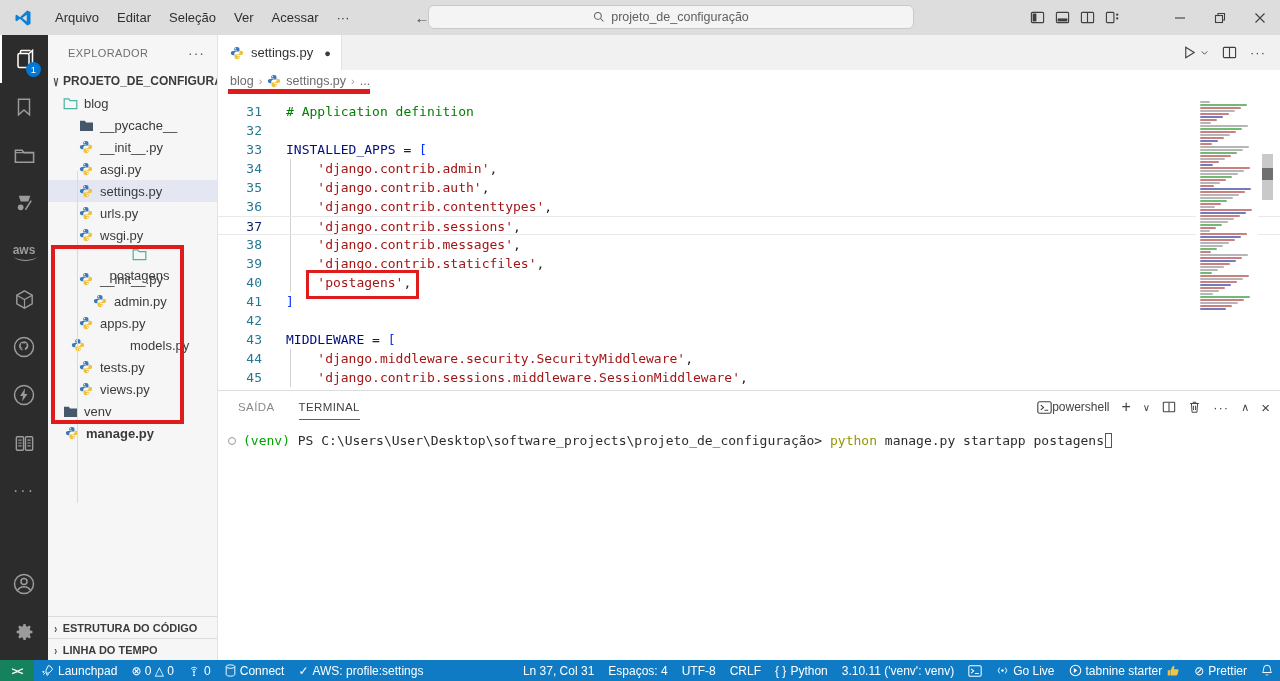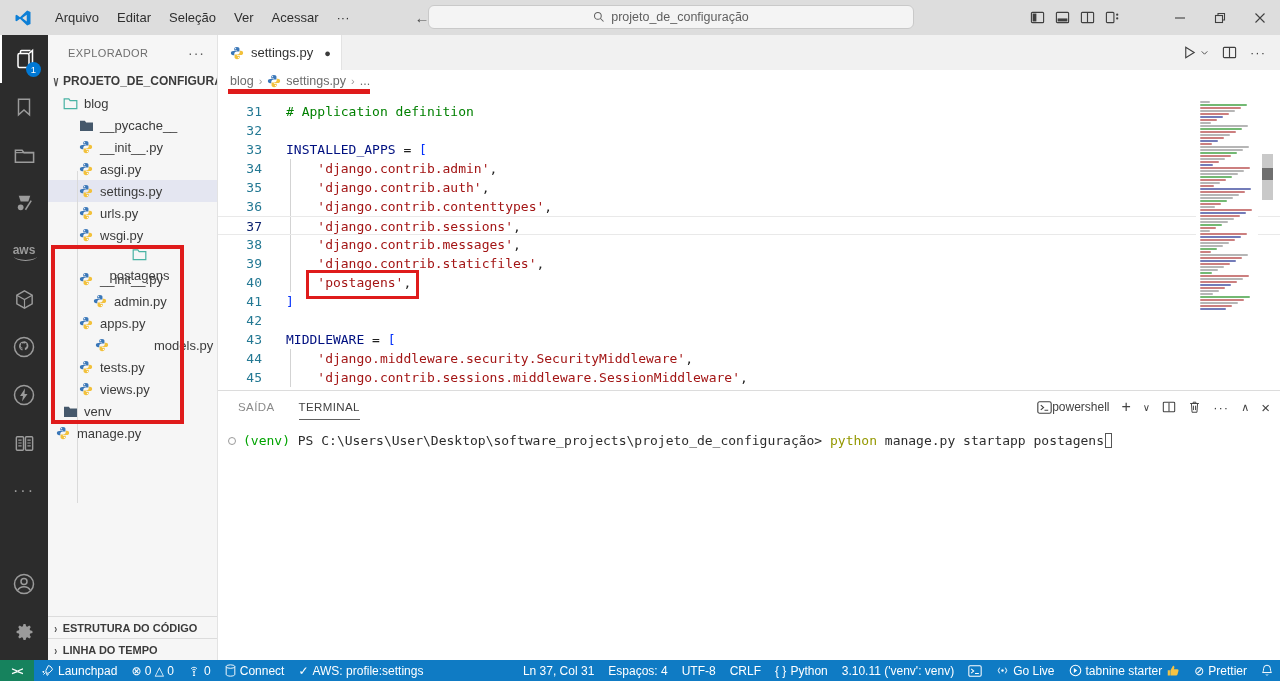--- a/index.html
+++ b/index.html
@@ -371,21 +371,21 @@
           <span class="tree-icon">
             <svg width="14" height="14" viewBox="0 0 16 16">
               <path fill="#3a77b8" d="M7.9 1C6 1 4.9 1.9 4.9 3.1V5h3.2v.6H3.6C2.1 5.6 1 6.6 1 8.1s1.1 2.5 2.6 2.5h1.3V8.9c0-1.4 1.1-2.6 2.6-2.6h3.3V3.1C10.8 1.9 9.8 1 7.9 1z"></path>
               <path fill="#f2c13c" d="M8.1 15c1.9 0 3-.9 3-2.1V11H7.9v-.6h4.5c1.5 0 2.6-1 2.6-2.5S13.9 5.4 12.4 5.4h-1.3v1.7c0 1.4-1.1 2.6-2.6 2.6H5.2v3.2C5.2 14.1 6.2 15 8.1 15z"></path>
               <circle cx="6.4" cy="3" r=".7" fill="#fff"></circle>
               <circle cx="9.6" cy="13" r=".7" fill="#fff"></circle>
             </svg>
           </span>
           <span>apps.py</span>
         </div>
-        <div class="tree-row" style="padding-left: 46px; gap: 44px;">
+        <div class="tree-row" style="padding-left: 22px; gap: 44px;">
           <span class="tree-icon">
             <svg width="14" height="14" viewBox="0 0 16 16">
               <path fill="#3a77b8" d="M7.9 1C6 1 4.9 1.9 4.9 3.1V5h3.2v.6H3.6C2.1 5.6 1 6.6 1 8.1s1.1 2.5 2.6 2.5h1.3V8.9c0-1.4 1.1-2.6 2.6-2.6h3.3V3.1C10.8 1.9 9.8 1 7.9 1z"></path>
               <path fill="#f2c13c" d="M8.1 15c1.9 0 3-.9 3-2.1V11H7.9v-.6h4.5c1.5 0 2.6-1 2.6-2.5S13.9 5.4 12.4 5.4h-1.3v1.7c0 1.4-1.1 2.6-2.6 2.6H5.2v3.2C5.2 14.1 6.2 15 8.1 15z"></path>
               <circle cx="6.4" cy="3" r=".7" fill="#fff"></circle>
               <circle cx="9.6" cy="13" r=".7" fill="#fff"></circle>
             </svg>
           </span>
           <span>models.py</span>
         </div>
@@ -412,21 +412,21 @@
           <span>views.py</span>
         </div>
         <div class="tree-row" style="padding-left: 14px;">
           <span class="tree-icon">
             <svg width="15" height="13" viewBox="0 0 16 14">
               <path d="M1 2h5.2l1.4 1.8H15V12.8H1z" fill="#45586b"></path>
             </svg>
           </span>
           <span>venv</span>
         </div>
-        <div class="tree-row" style="padding-left: 7px;">
+        <div class="tree-row" style="padding-left: 16px; font-weight: bold;">
           <span class="tree-icon">
             <svg width="14" height="14" viewBox="0 0 16 16">
               <path fill="#3a77b8" d="M7.9 1C6 1 4.9 1.9 4.9 3.1V5h3.2v.6H3.6C2.1 5.6 1 6.6 1 8.1s1.1 2.5 2.6 2.5h1.3V8.9c0-1.4 1.1-2.6 2.6-2.6h3.3V3.1C10.8 1.9 9.8 1 7.9 1z"></path>
               <path fill="#f2c13c" d="M8.1 15c1.9 0 3-.9 3-2.1V11H7.9v-.6h4.5c1.5 0 2.6-1 2.6-2.5S13.9 5.4 12.4 5.4h-1.3v1.7c0 1.4-1.1 2.6-2.6 2.6H5.2v3.2C5.2 14.1 6.2 15 8.1 15z"></path>
               <circle cx="6.4" cy="3" r=".7" fill="#fff"></circle>
               <circle cx="9.6" cy="13" r=".7" fill="#fff"></circle>
             </svg>
           </span>
           <span>manage.py</span>
         </div>

